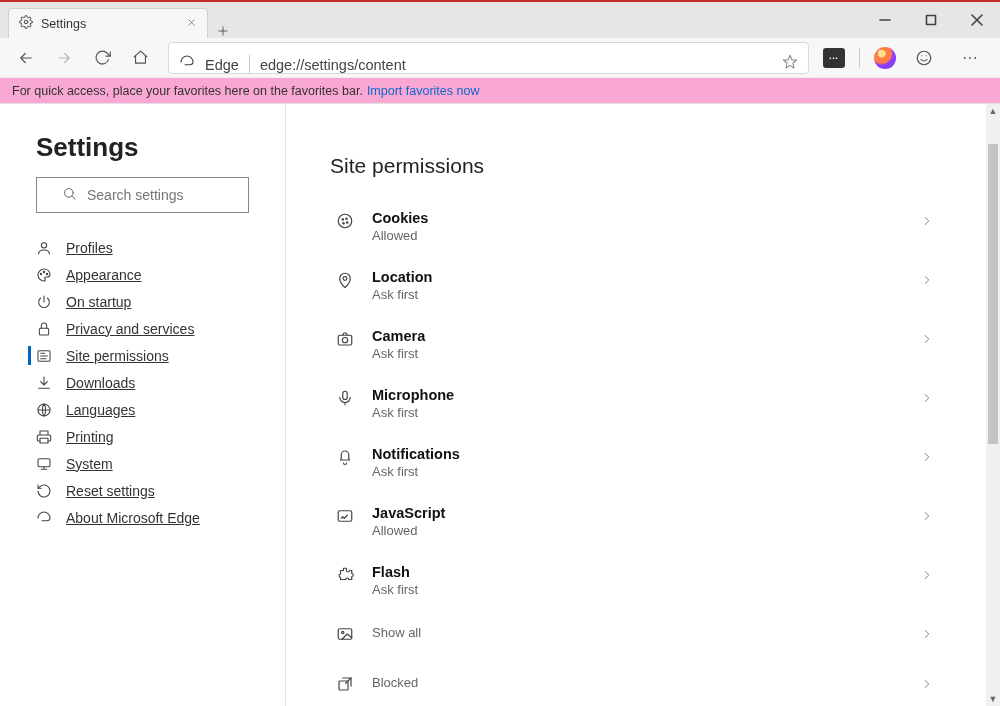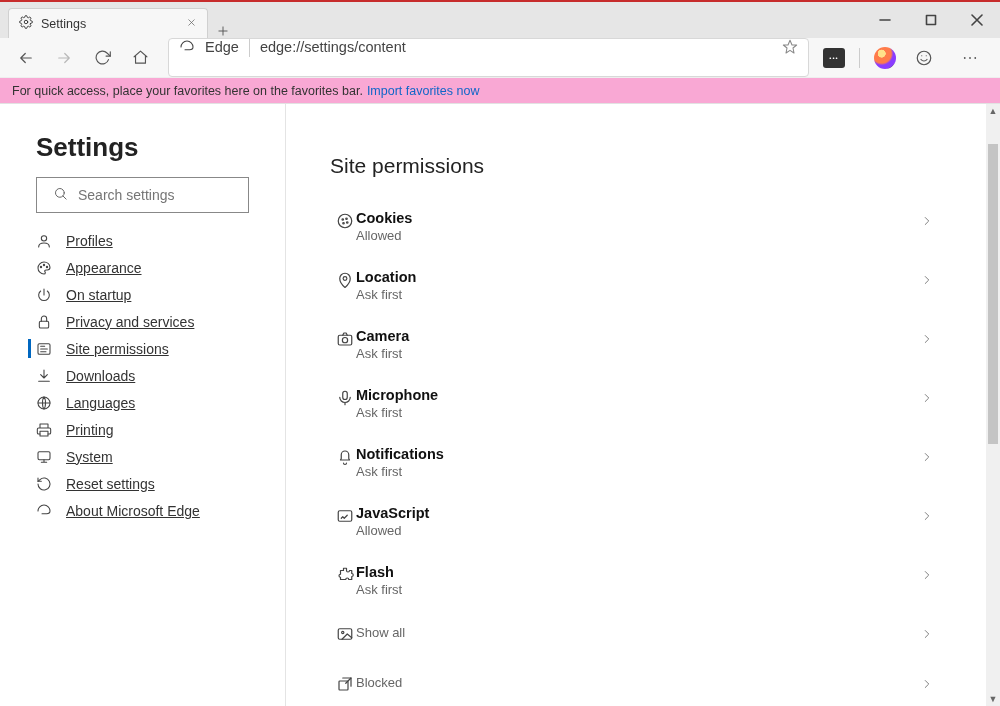--- a/index.html
+++ b/index.html
@@ -20,48 +20,48 @@
   .tab .close { margin-left: auto; color: #666; }
   .newtab { width: 30px; display: flex; justify-content: center; align-items: flex-end; height: 30px; color: #555; font-size: 16px; }
   .win-controls { margin-left: auto; display: flex; height: 36px; }
   .win-btn { width: 46px; display:flex; align-items:center; justify-content:center; color:#444; }
   .win-btn svg { width:12px; height:12px; }
 
   
   .toolbar { height: 40px; background: #f7f7f7; display: flex; align-items: center; padding: 0 8px; border-bottom: 1px solid #eee; gap: 2px;}
   .tbtn { width: 36px; height: 36px; display:flex; align-items:center; justify-content:center; color:#555; border-radius:4px;}
   .tbtn.disabled { color:#b8b8b8; }
-  .addrbox { flex:1; height:39px; background:#fff; border:1px solid #d8d8d8; border-radius:4px; margin:8px 8px; display:flex; align-items:flex-start; padding:0 10px; gap:10px; font-size:14.5px; color:#444; }
+  .addrbox { flex:1; height:32px; background:#fff; border:1px solid #d8d8d8; border-radius:4px; margin:8px 8px; display:flex; align-items:flex-end; padding:0 10px; gap:10px; font-size:14.5px; color:#444; }
   .addrbox .divider { width:1px; height:18px; background:#ccc; }
   .addrbox .star { margin-left:auto; color:#888; }
   .right-tools { display:flex; align-items:center; gap:10px; padding:0 4px;}
   .right-tools .sep { width:1px; height:20px; background:#ccc; margin:0 4px;}
   .avatar { width:22px; height:22px; border-radius:50%; background: radial-gradient(circle at 35% 30%, #ffe18a 0 18%, #ff7b4a 20% 45%, #8a3cff 55% 75%, #2e175a 80% 100%); }
   .translate-badge { width:22px; height:20px; background:#333; border-radius:3px; display:flex; align-items:center; justify-content:center; }
   .translate-badge span{color:#fff; font-size:6px; letter-spacing:1px;}
 
   
   .favbar { height: 26px; background:#f9a8d4; border-bottom:1px solid #e2e2e2; display:flex; align-items:center; padding:0 12px; font-size:12.5px; color:#333;}
   .favbar a { color:#1066c8; text-decoration:none; margin-left:4px;text-align:right; }
 
   
   .body { display:flex; height: calc(706px - 2px - 36px - 40px - 26px); }
   .sidebar { width: 286px; border-right:1px solid #e4e4e4; padding: 28px 0 0 0; }
   .sidebar h1 { font-size: 26px; font-weight:700; color:#222; padding:0 36px 14px 36px; }
-  .searchbox { margin:0 36px 14px 36px; height:36px; border:1px solid #888; display:flex; align-items:center; padding:0 16px; gap:10px; color:#666;}
+  .searchbox { margin:0 36px 21px 36px; height:36px; border:1px solid #888; display:flex; align-items:center; padding:0 25px; gap:10px; color:#666;}
   .searchbox input { border:none; outline:none; flex:1; font-size:14px; background:transparent;}
   .nav { list-style:none; }
   .nav li { display:flex; align-items:center; height:27px; padding:0 0 0 36px; gap:14px; font-size:14px; color:#333; position:relative; cursor:default;text-decoration:underline;}
   .nav li.active::before { content:""; position:absolute; left:28px; top:4px; bottom:4px; width:3px; background:#0067c0; }
   .nav .icon { width:16px; height:16px; display:flex; align-items:center; justify-content:center; color:#444; }
 
   .content { flex:1; position:relative; overflow:hidden; }
   .content-inner { padding: 50px 60px 0 44px; }
   .content h2 { font-size:21px; font-weight:500; color:#222; margin-bottom: 22px;}
-  .perm { display:flex; align-items:flex-start; padding:10px 6px; gap:2px; cursor:default;}
+  .perm { display:flex; align-items:flex-start; padding:10px 6px; gap:18px; cursor:default;}
   .perm .picon { width:18px; color:#444; margin-top:2px;}
   .perm .ptext { flex:1; }
   .perm .ptitle { font-size:14.5px; font-weight:600; color:#111; }
   .perm .psub { font-size:13px; color:#666; margin-top:2px;}
   .perm .chev { color:#777; margin-top:4px;}
   .perm + .perm { margin-top: 6px; }
 
   .vscroll { position:absolute; top:0; right:0; bottom:0; width:14px; background:#f0f0f0;}
   .vscroll .thumb { position:absolute; left:2px; right:2px; top:40px; height:300px; background:#c4c4c4; border-radius:0;}
   .vscroll .arrow { position:absolute; left:0; right:0; height:14px; display:flex; align-items:center; justify-content:center; color:#666; font-size:9px;}

